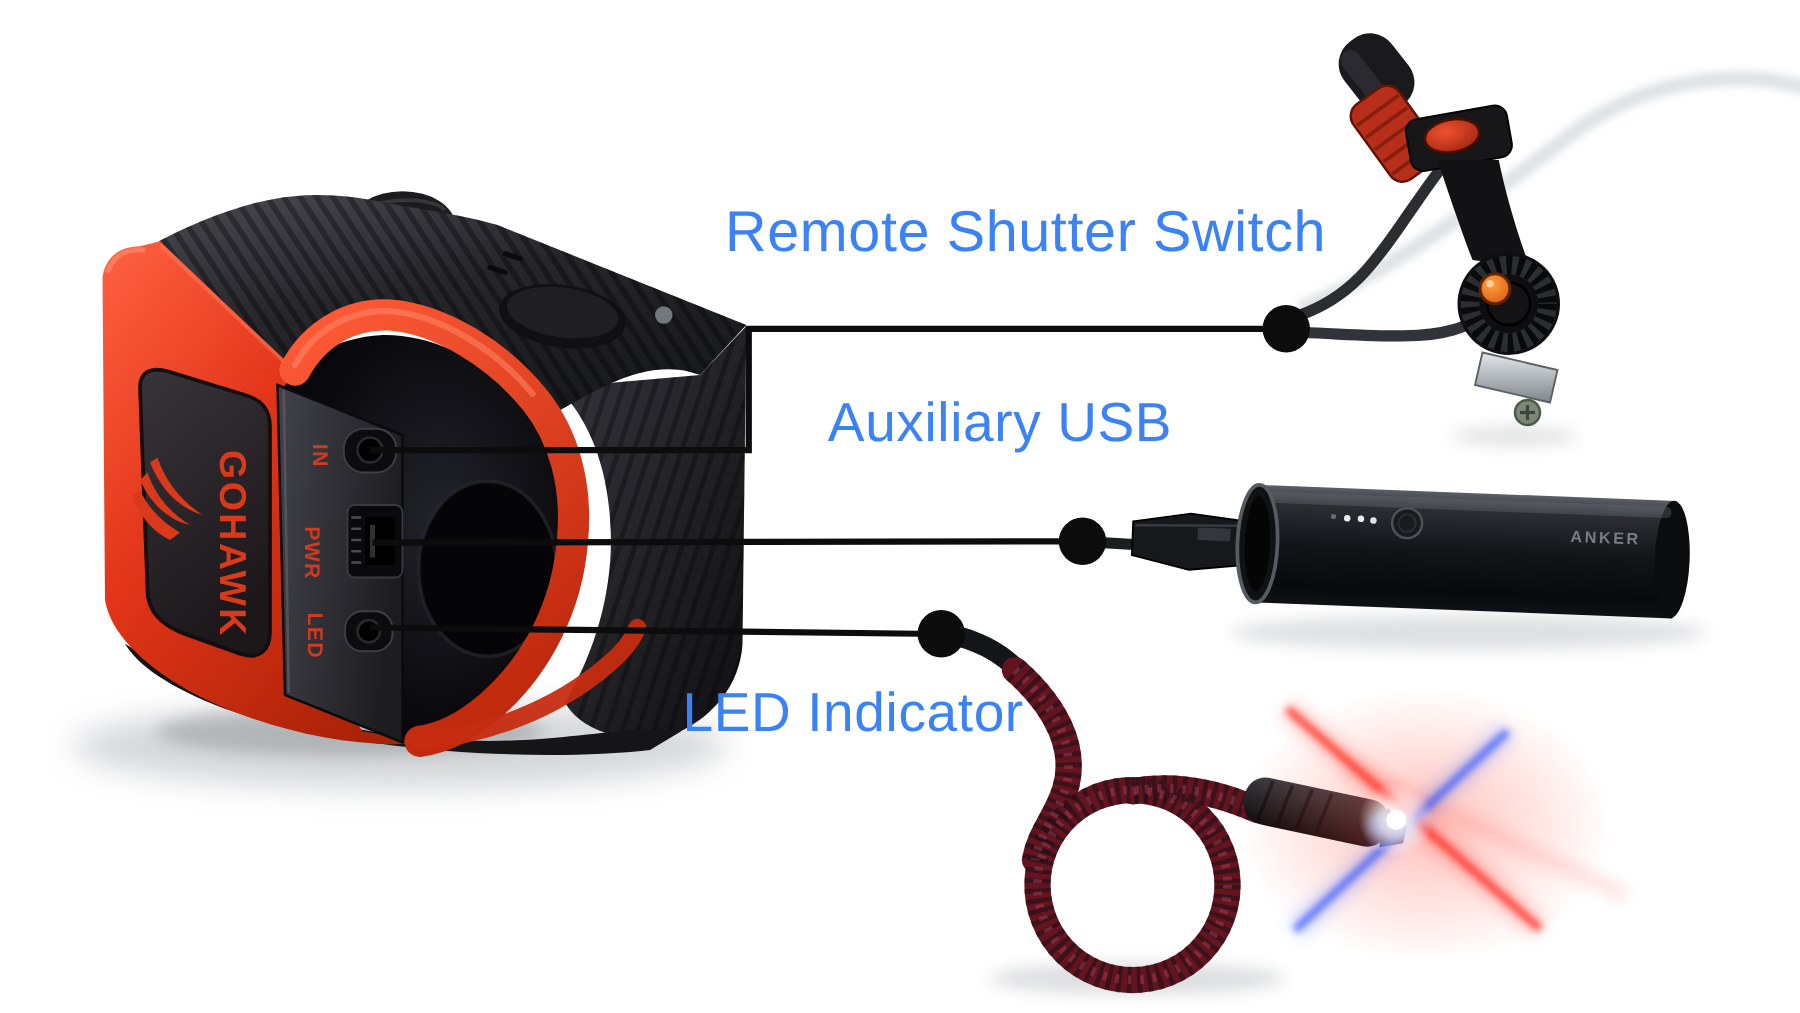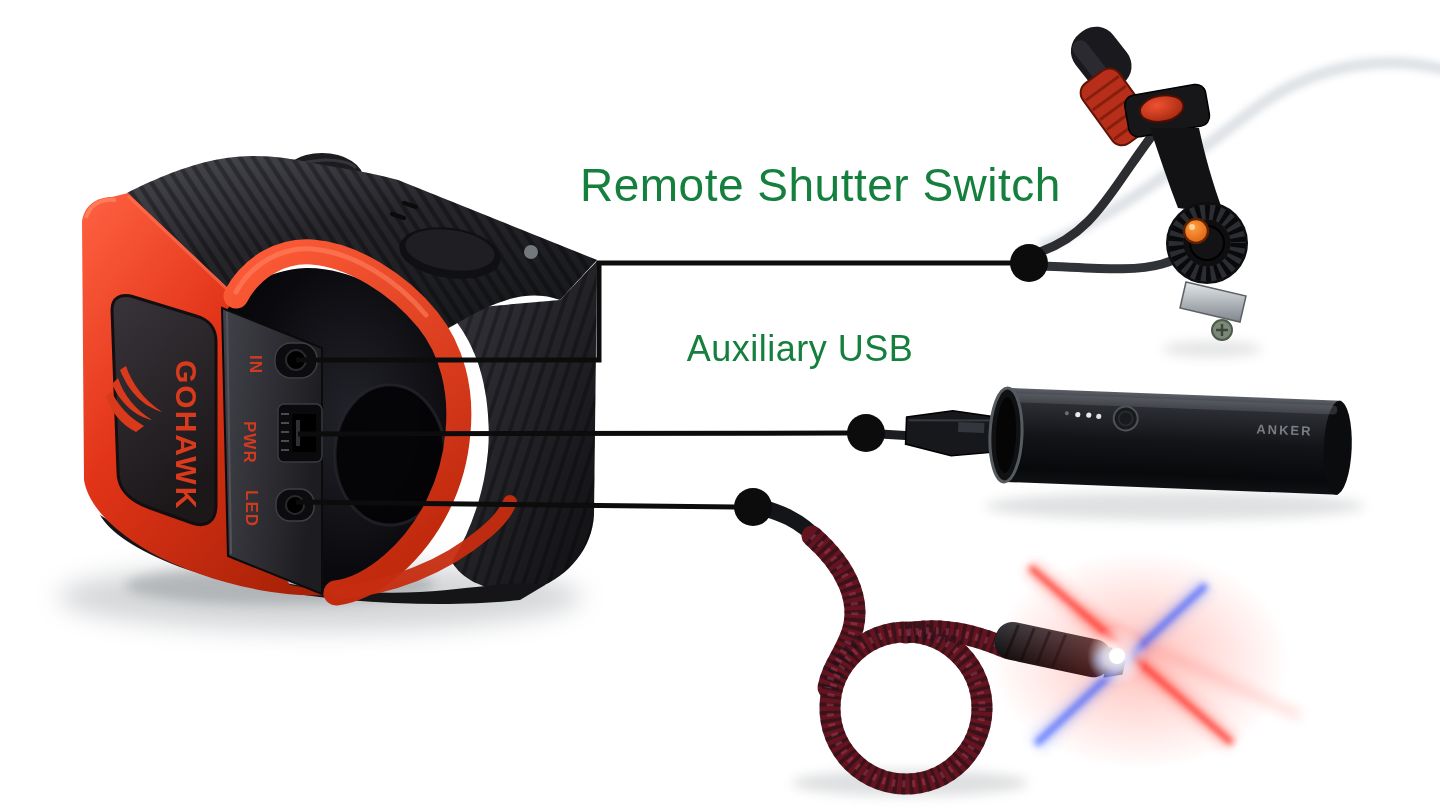--- a/index.html
+++ b/index.html
@@ -3,25 +3,25 @@
 <meta charset="utf-8">
 <style>
   html,body{margin:0;padding:0;background:#ffffff;}
   .stage{
     position:relative;width:1440px;height:810px;background:#ffffff;overflow:hidden;
     font-family:"Liberation Sans",sans-serif;
   }
   .stage svg{position:absolute;left:0;top:0;}
   svg text{font-family:"Liberation Sans",sans-serif;}
   .callout-label{
-    position:absolute;color:#15803d;text-align:center;letter-spacing:.5px;
+    position:absolute;color:#3b82f6;text-align:center;letter-spacing:.5px;
     line-height:1.08;white-space:nowrap;
   }
   #label-remote{left:580px;top:161px;width:470px;font-size:46px;}
-  #label-aux{left:605px;top:324px;width:390px;font-size:36px;line-height:49px;}
+  #label-aux{left:605px;top:314px;width:390px;font-size:44px;line-height:49px;}
   #label-led{left:530px;top:547px;width:305px;font-size:44px;}
   
   .braid-base{stroke:#63141f;stroke-width:21;fill:none;stroke-linecap:round;}
   .braid-weave{stroke:#17101a;stroke-width:21;fill:none;stroke-dasharray:3.5 4.5;opacity:.55;}
   .braid-hi{stroke:#b0405a;stroke-width:7;fill:none;stroke-dasharray:3 7;opacity:.45;}
 </style>
 </head>
 <body>
 
 <div class="stage">
@@ -302,14 +302,15 @@
     <circle cx="1029" cy="263" r="19"></circle>
     <circle cx="866" cy="433" r="19"></circle>
     <circle cx="753" cy="507" r="19"></circle>
   </g>
 </svg>
 
   <div class="callout-label" id="label-remote">Remote Shutter Switch</div>
   <div class="callout-label" id="label-aux">
     <div>Auxiliary USB</div>
   </div>
+  <div class="callout-label" id="label-led">LED Indicator</div>
 
 </div>
 
 </body></html>

